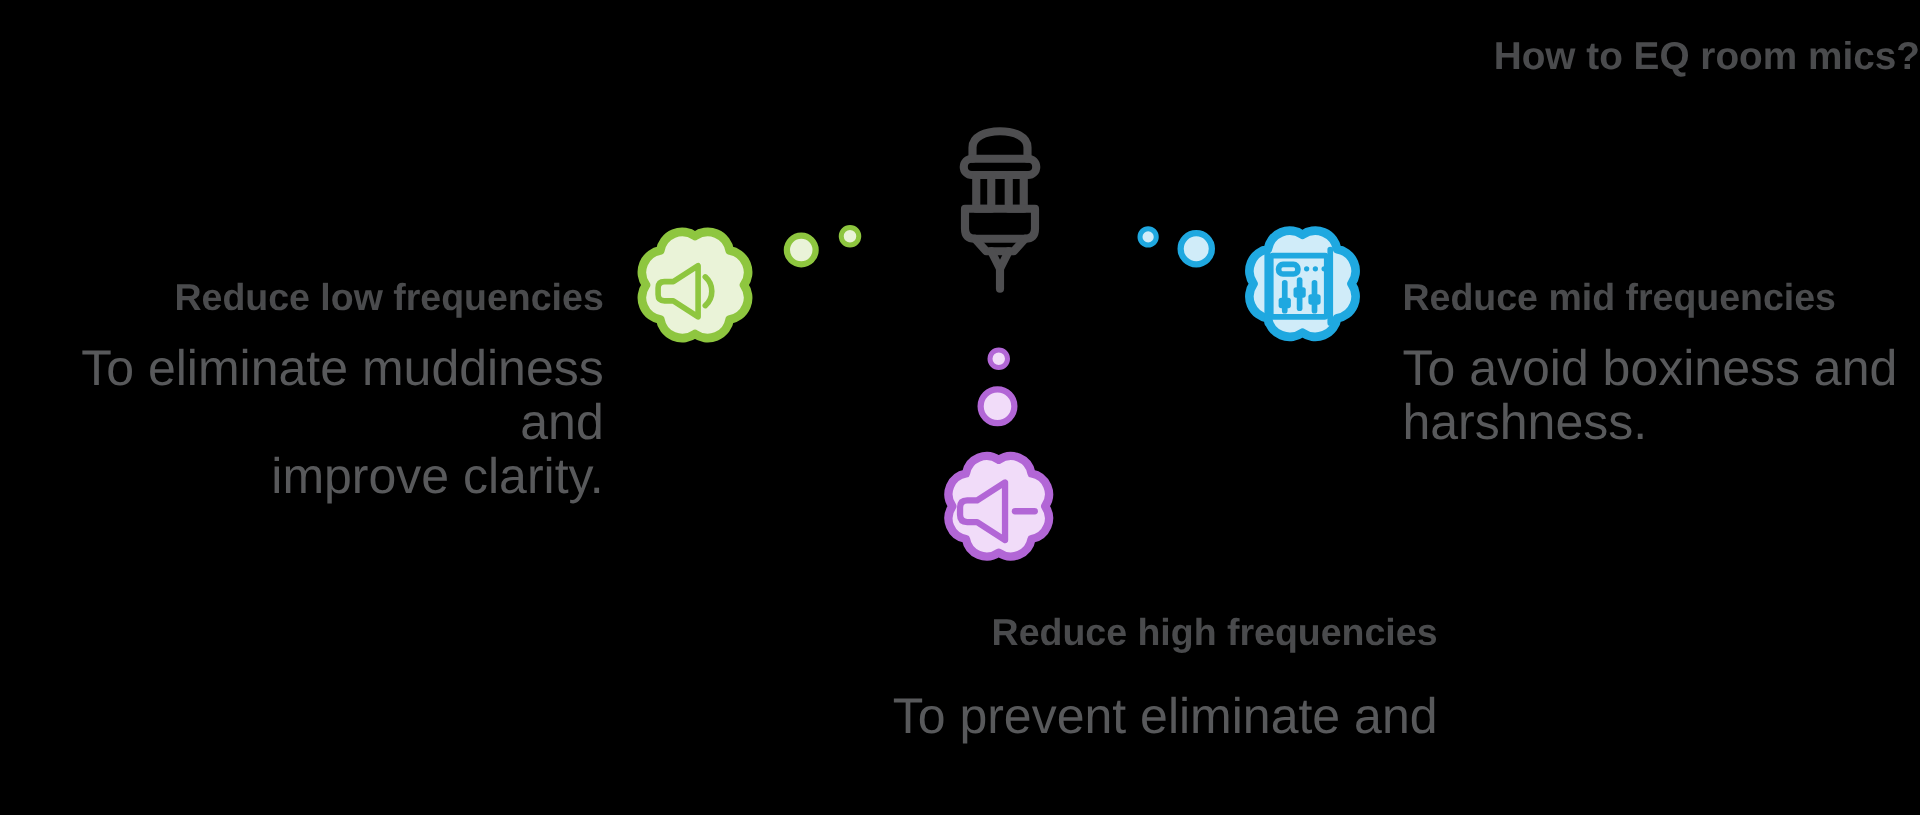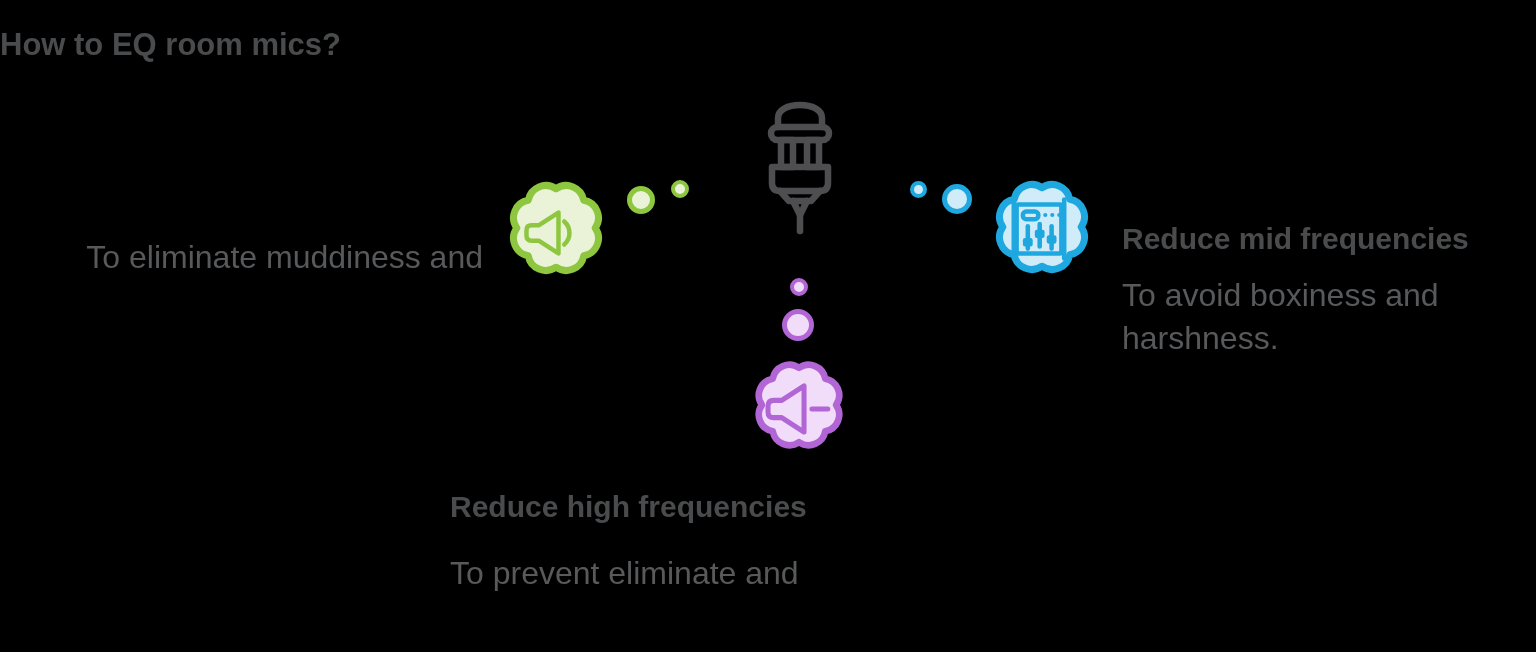--- a/index.html
+++ b/index.html
@@ -5,35 +5,35 @@
   html,body{margin:0;padding:0;}
   body{
     width:1536px;height:652px;
     background:var(--background,#000);
     font-family:"Liberation Sans","DejaVu Sans",sans-serif;
     overflow:hidden;position:relative;
   }
   .canvas{position:absolute;inset:0;}
   .title{
     position:absolute;top:26px;left:0;width:1536px;
-    text-align:left;font-size:31px;font-weight:bold;
+    text-align:right;font-size:31px;font-weight:bold;
     color:var(--text_heading,#4a4b4d);line-height:38px;
   }
   .text-block{position:absolute;}
   .text-block h2{
     margin:0;font-size:30px;font-weight:bold;line-height:38px;
     color:var(--text_heading,#4a4b4d);
   }
   .text-block .desc{
-    margin-top:16px;font-size:32px;font-weight:normal;line-height:43px;
+    margin-top:16px;font-size:40px;font-weight:normal;line-height:43px;
     color:var(--text_body,#58595b);
   }
   .tb-left{left:40px;top:220px;width:443px;text-align:right;}
   .tb-right{left:1122px;top:220px;width:420px;text-align:left;}
-  .tb-bottom{left:450px;top:488px;width:700px;text-align:left;}
+  .tb-bottom{left:450px;top:488px;width:700px;text-align:right;}
   .tb-bottom .desc{margin-top:26px;}
 
   svg{position:absolute;overflow:visible;}
 
   .cloud-green{fill:var(--green_fill,#eaf3d8);stroke:var(--green,#8ec63f);}
   .cloud-blue{fill:var(--blue_fill,#d0ecf9);stroke:var(--blue,#1fa8e0);}
   .cloud-purple{fill:var(--purple_fill,#f1dcf9);stroke:var(--purple,#b266d6);}
   .cloud-use{stroke-width:7.5;stroke-linejoin:round;}
 
   .stroke-green{stroke:var(--green,#8ec63f);}
@@ -80,22 +80,24 @@
   </svg>
   <svg style="left:522px;top:201px;" width="64" height="64" viewBox="0 0 100 100">
     <g class="icon-line stroke-green" stroke-width="7">
       <path d="M57,18 V82 L26,62 H15 Q7,62 7,54 V46 Q7,38 15,38 H26 Z"></path>
       <path d="M66,32 A24,24 0 0 1 66,68"></path>
     </g>
   </svg>
   <div class="dot dot-green" style="left:627px;top:186px;width:28px;height:28px;border-width:5px;"></div>
   <div class="dot dot-green" style="left:671px;top:180px;width:18px;height:18px;border-width:4px;"></div>
   <div class="text-block tb-left">
+    <h2>Reduce low frequencies</h2>
     <div class="desc">
       <div>To eliminate muddiness and</div>
+      <div>improve clarity.</div>
     </div>
   </div>
 
   <svg style="left:986px;top:171px;" width="112" height="112" viewBox="0 0 120 120">
     <use href="#cloud-shape" class="cloud-use cloud-blue"></use>
   </svg>
   <svg style="left:1004px;top:194px;" width="70" height="70" viewBox="0 0 100 100">
     <g class="icon-line stroke-blue" stroke-width="6.5">
       <path d="M14,8 V92"></path>
       <path d="M86,8 V92"></path>

